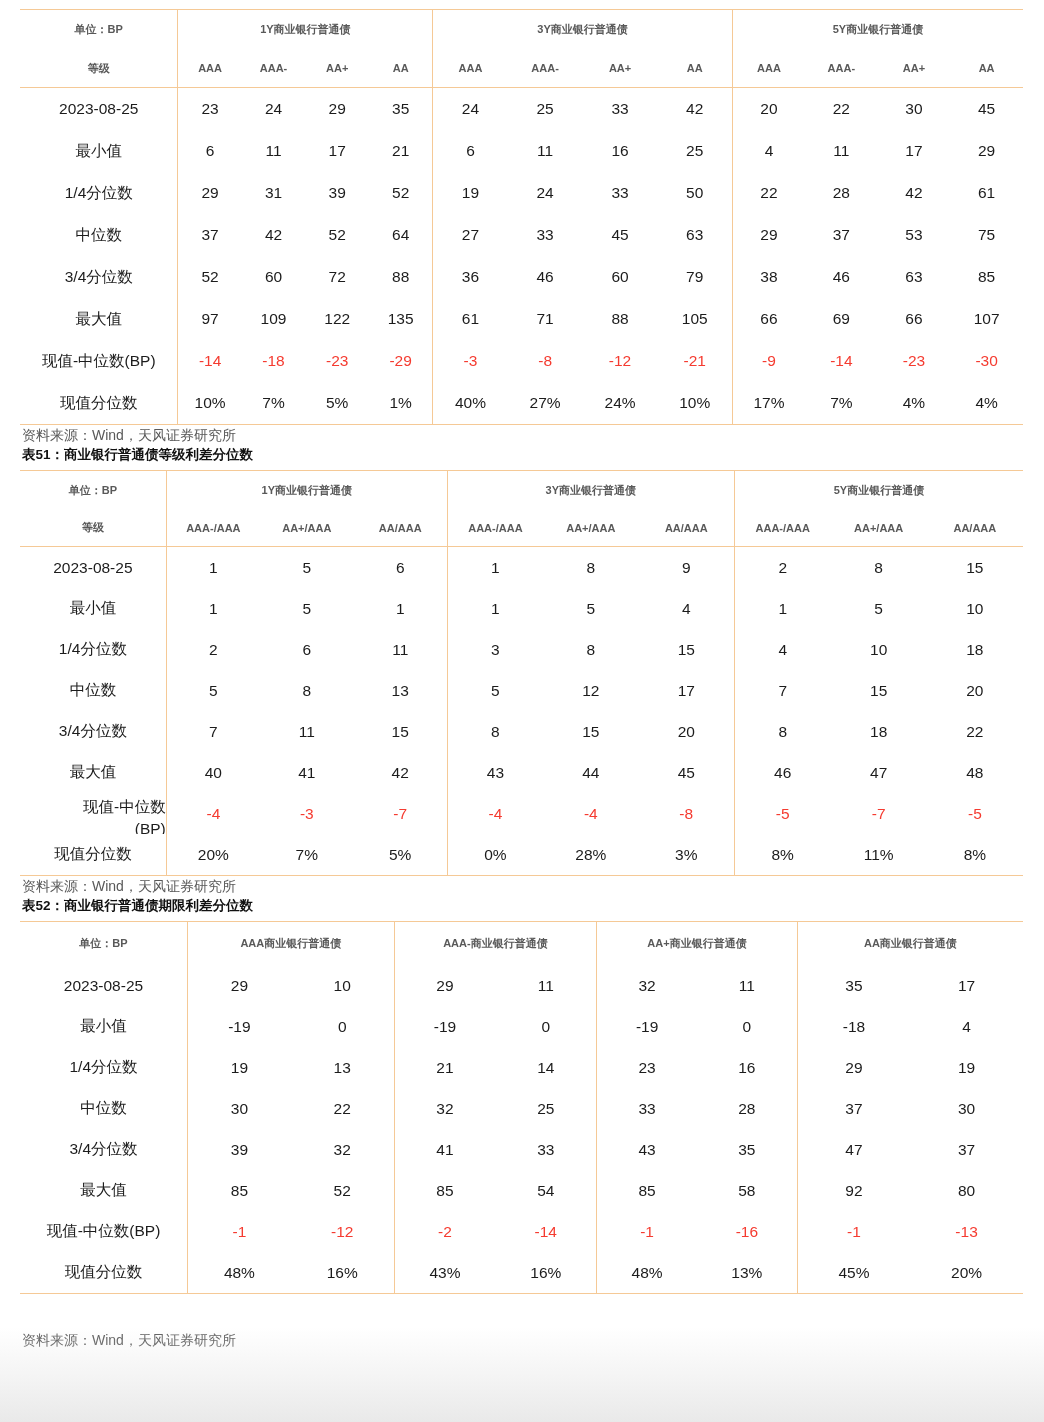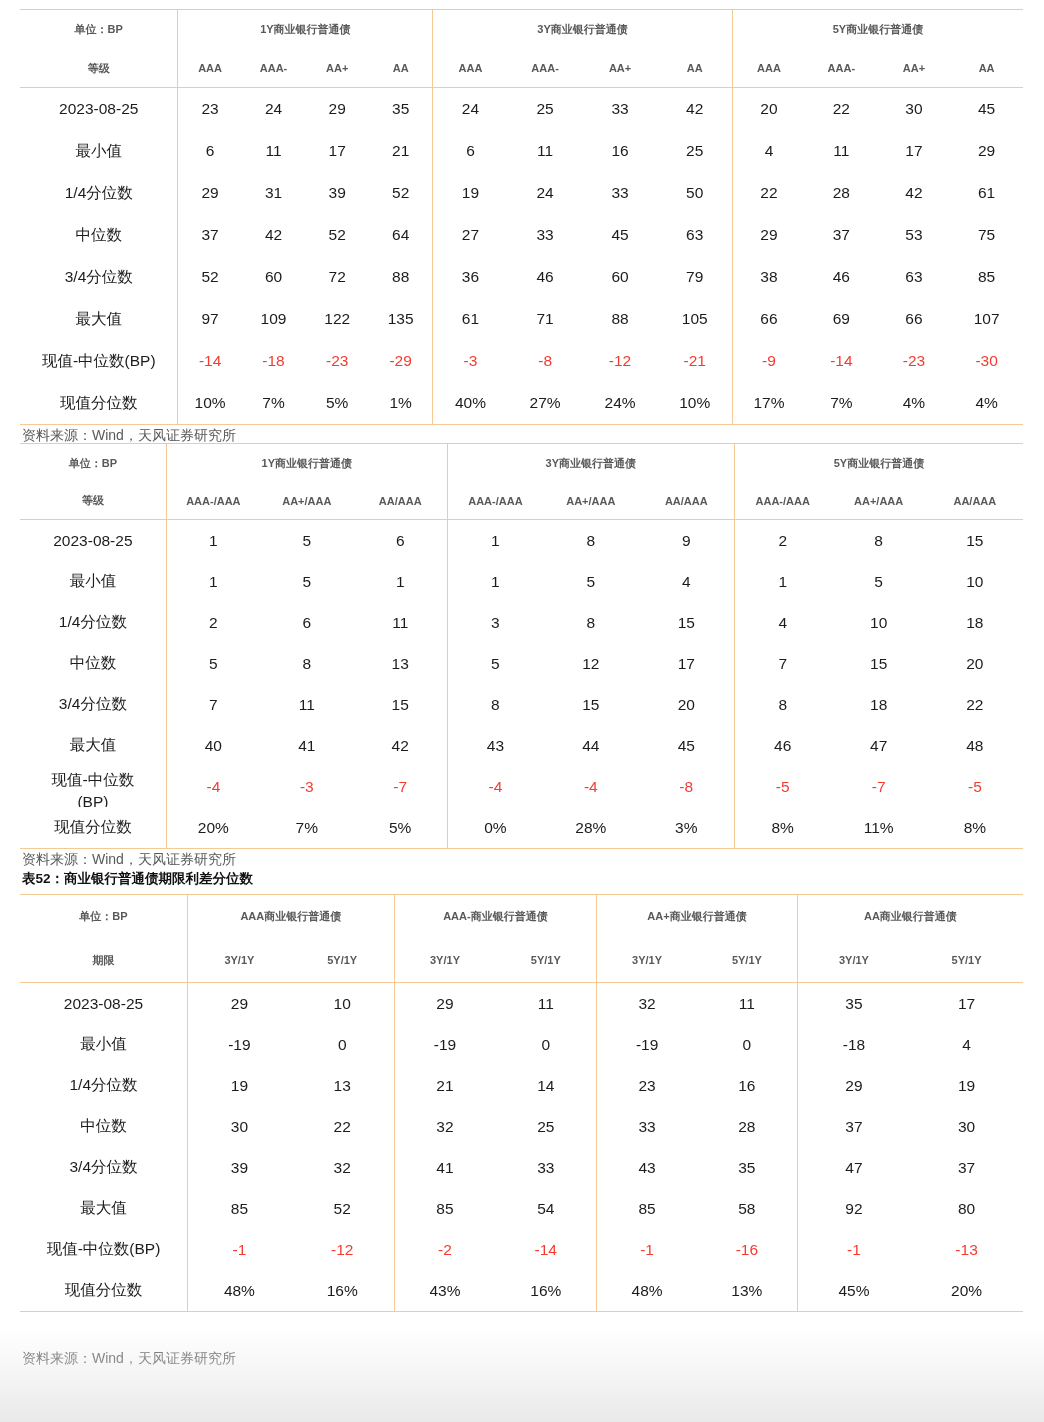--- a/index.html
+++ b/index.html
@@ -66,21 +66,21 @@
   .table50 tr.drow td{height:42px}
   .table51 tr.hrow td{height:38px}
   .table51 tr.hrow2 td{height:37px}
   .table51 tr.drow td{height:41px}
   .table52 tr.hrow td{height:43px}
   .table52 tr.hrow2 td{height:44px}
   .table52 tr.drow td{height:41px}
   
   .clipwrap{
     height:41px;overflow:hidden;
-    display:flex;flex-direction:column;align-items:center;
+    display:flex;flex-direction:column;align-items:flex-end;
     padding-top:3px;box-sizing:border-box;
   }
   .clipwrap .l1,.clipwrap .l2{line-height:22px;font-size:15.5px;white-space:nowrap;}
   .bottom-fade{
     position:absolute;left:0;right:0;bottom:0;height:95px;
     background:linear-gradient(to bottom, rgba(234,234,234,0) 0%, rgba(234,234,234,0.55) 55%, #e9e9e9 100%);
     pointer-events:none;
   }
 </style>
 </head>
@@ -248,20 +248,21 @@
               <td class="val">4%</td>
               <td class="val">4%</td>
             </tr>
           </tbody>
         </table>
       </div>
     <div class="source">资料来源：Wind，天风证券研究所</div>
   </section>
 
   <section>
+    <div class="tbl-title">表51：商业银行普通债等级利差分位数</div>
     <div class="tblmount">
         <table class="grid table51">
           <colgroup>
             <col class="clabel">
             <col class="g0">
             <col class="g0">
             <col class="g0">
             <col class="g1">
             <col class="g1">
             <col class="g1">
@@ -411,31 +412,20 @@
             <col class="g3">
           </colgroup>
           <tbody>
             <tr class="hrow">
               <td class="hlabel">单位：BP</td>
               <td class="ghead gstart" colspan="2">AAA商业银行普通债</td>
               <td class="ghead gstart" colspan="2">AAA-商业银行普通债</td>
               <td class="ghead gstart" colspan="2">AA+商业银行普通债</td>
               <td class="ghead gstart" colspan="2">AA商业银行普通债</td>
             </tr>
-            <tr class="hrow2">
-              <td class="hlabel2">期限</td>
-              <td class="chead gstart">3Y/1Y</td>
-              <td class="chead">5Y/1Y</td>
-              <td class="chead gstart">3Y/1Y</td>
-              <td class="chead">5Y/1Y</td>
-              <td class="chead gstart">3Y/1Y</td>
-              <td class="chead">5Y/1Y</td>
-              <td class="chead gstart">3Y/1Y</td>
-              <td class="chead">5Y/1Y</td>
-            </tr>
             <tr class="drow">
               <td class="rowlabel">2023-08-25</td>
               <td class="val gstart">29</td>
               <td class="val">10</td>
               <td class="val gstart">29</td>
               <td class="val">11</td>
               <td class="val gstart">32</td>
               <td class="val">11</td>
               <td class="val gstart">35</td>
               <td class="val">17</td>

